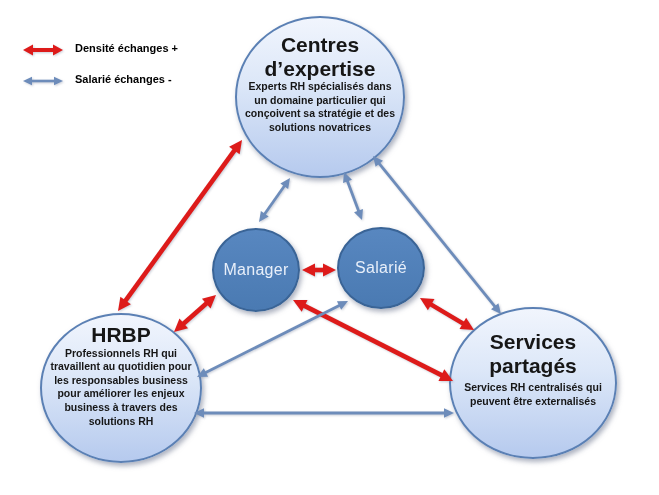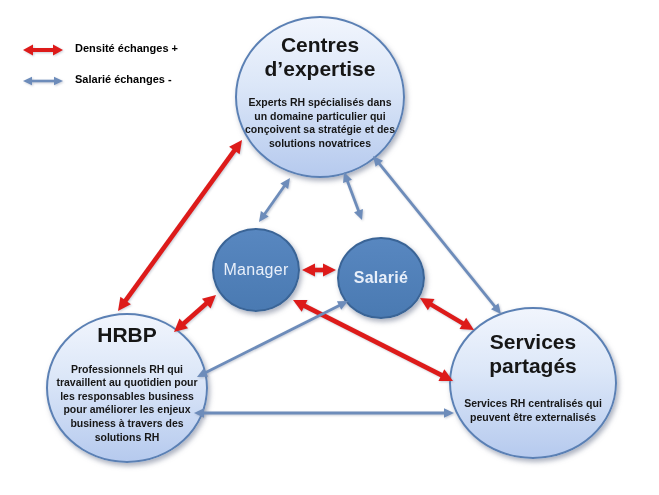--- a/index.html
+++ b/index.html
@@ -23,21 +23,20 @@
     display: flex;
     flex-direction: column;
     align-items: center;
     text-align: center;
     box-sizing: border-box;
   }
   .node.big {
     background: linear-gradient(180deg, #f1f5fd 0%, #dce7f8 42%, #b6caee 100%);
     border: 2px solid #5b80b4;
     box-shadow: 2px 3px 5px rgba(105,115,140,.55);
-    gap: 16px;
   }
   .node.small {
     background: linear-gradient(180deg, #5887c0 0%, #4a7ab2 100%);
     border: 2px solid #3a6496;
     box-shadow: 2px 3px 5px rgba(105,115,140,.55);
     justify-content: center;
   }
   .node-title {
     font-weight: bold;
     font-size: 21px;
@@ -52,27 +51,27 @@
     margin-top: 0;
   }
   .node-label {
     color: #e8effa;
     font-size: 16px;
     letter-spacing: .3px;
   }
   .centres  { left: 235px; top: 16px;  width: 170px; height: 162px; padding-top: 15px; }
   .centres .node-title { width: 122px; }
   .centres .node-desc  { width: 152px; }
-  .hrbp     { left: 46px;  top: 313px; width: 162px; height: 150px; padding-top: 8px; }
+  .hrbp     { left: 40px;  top: 313px; width: 162px; height: 150px; padding-top: 8px; }
   .hrbp .node-desc     { width: 144px; }
   .services { left: 449px; top: 307px; width: 168px; height: 152px; padding-top: 21px; }
   .services .node-title { width: 110px; }
   .services .node-desc  { width: 158px; margin-top: 4px; }
   .manager  { left: 212px; top: 228px; width: 88px; height: 84px; }
-  .salarie  { left: 337px; top: 237px; width: 88px; height: 82px; font-weight: bold; }
+  .salarie  { left: 337px; top: 227px; width: 88px; height: 82px; }
   .legend {
     position: absolute;
     left: 20px; top: 42px;
     display: flex;
     flex-direction: column;
     gap: 15px;
   }
   .legend-row { display: flex; gap: 9px; }
   .legend-label { font-size: 11px; font-weight: bold; color: #000; white-space: nowrap; }
   .legend-icon { display: block; filter: drop-shadow(1px 1px 1px rgba(120,130,155,.4)); }

